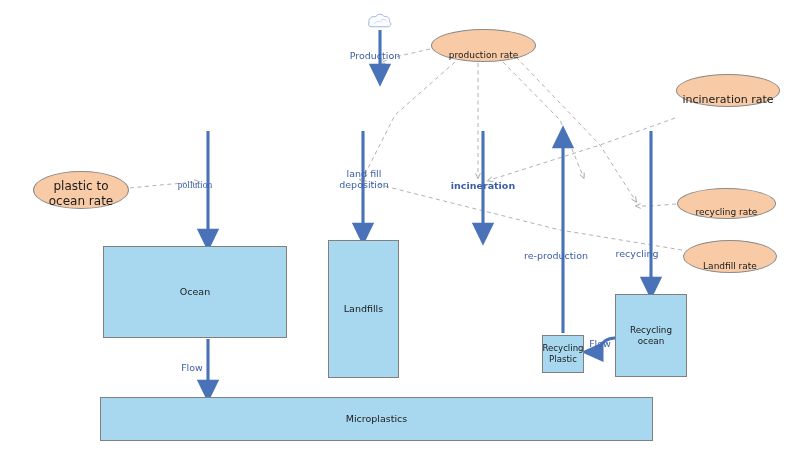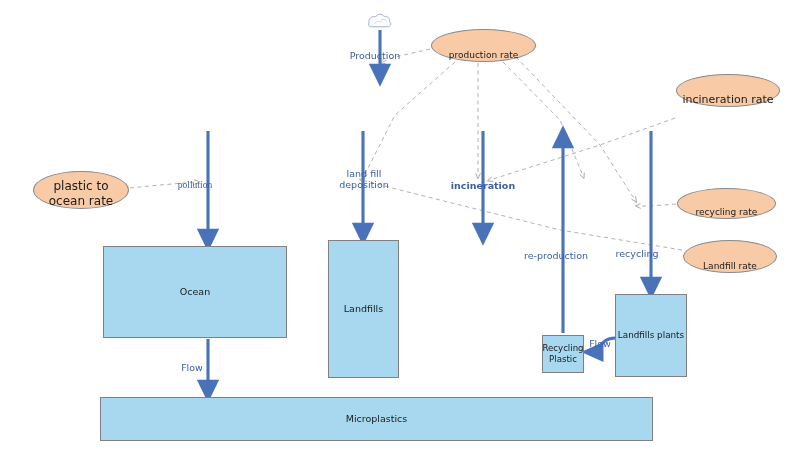--- a/index.html
+++ b/index.html
@@ -134,21 +134,21 @@
   <div class="stock-box" style="left:103px; top:246px; width:184px; height:92px;">
     <span>Ocean</span>
   </div>
 
 
   <div class="stock-box" style="left:542px; top:335px; width:42px; height:38px; font-size:8.6px;">
     <span>Recycling Plastic</span>
   </div>
 
   <div class="stock-box" style="left:615px; top:294px; width:72px; height:83px; font-size:8.8px;">
-    <span>Landfills plants</span>
+    <span>Recycling ocean</span>
   </div>
 
   <div class="stock-box" style="left:100px; top:397px; width:553px; height:44px;">
     <span>Microplastics</span>
   </div>
 
   <div class="aux-ellipse" style="left:431px; top:29px; width:105px; height:33px;">
     <span>production rate</span>
   </div>
 

